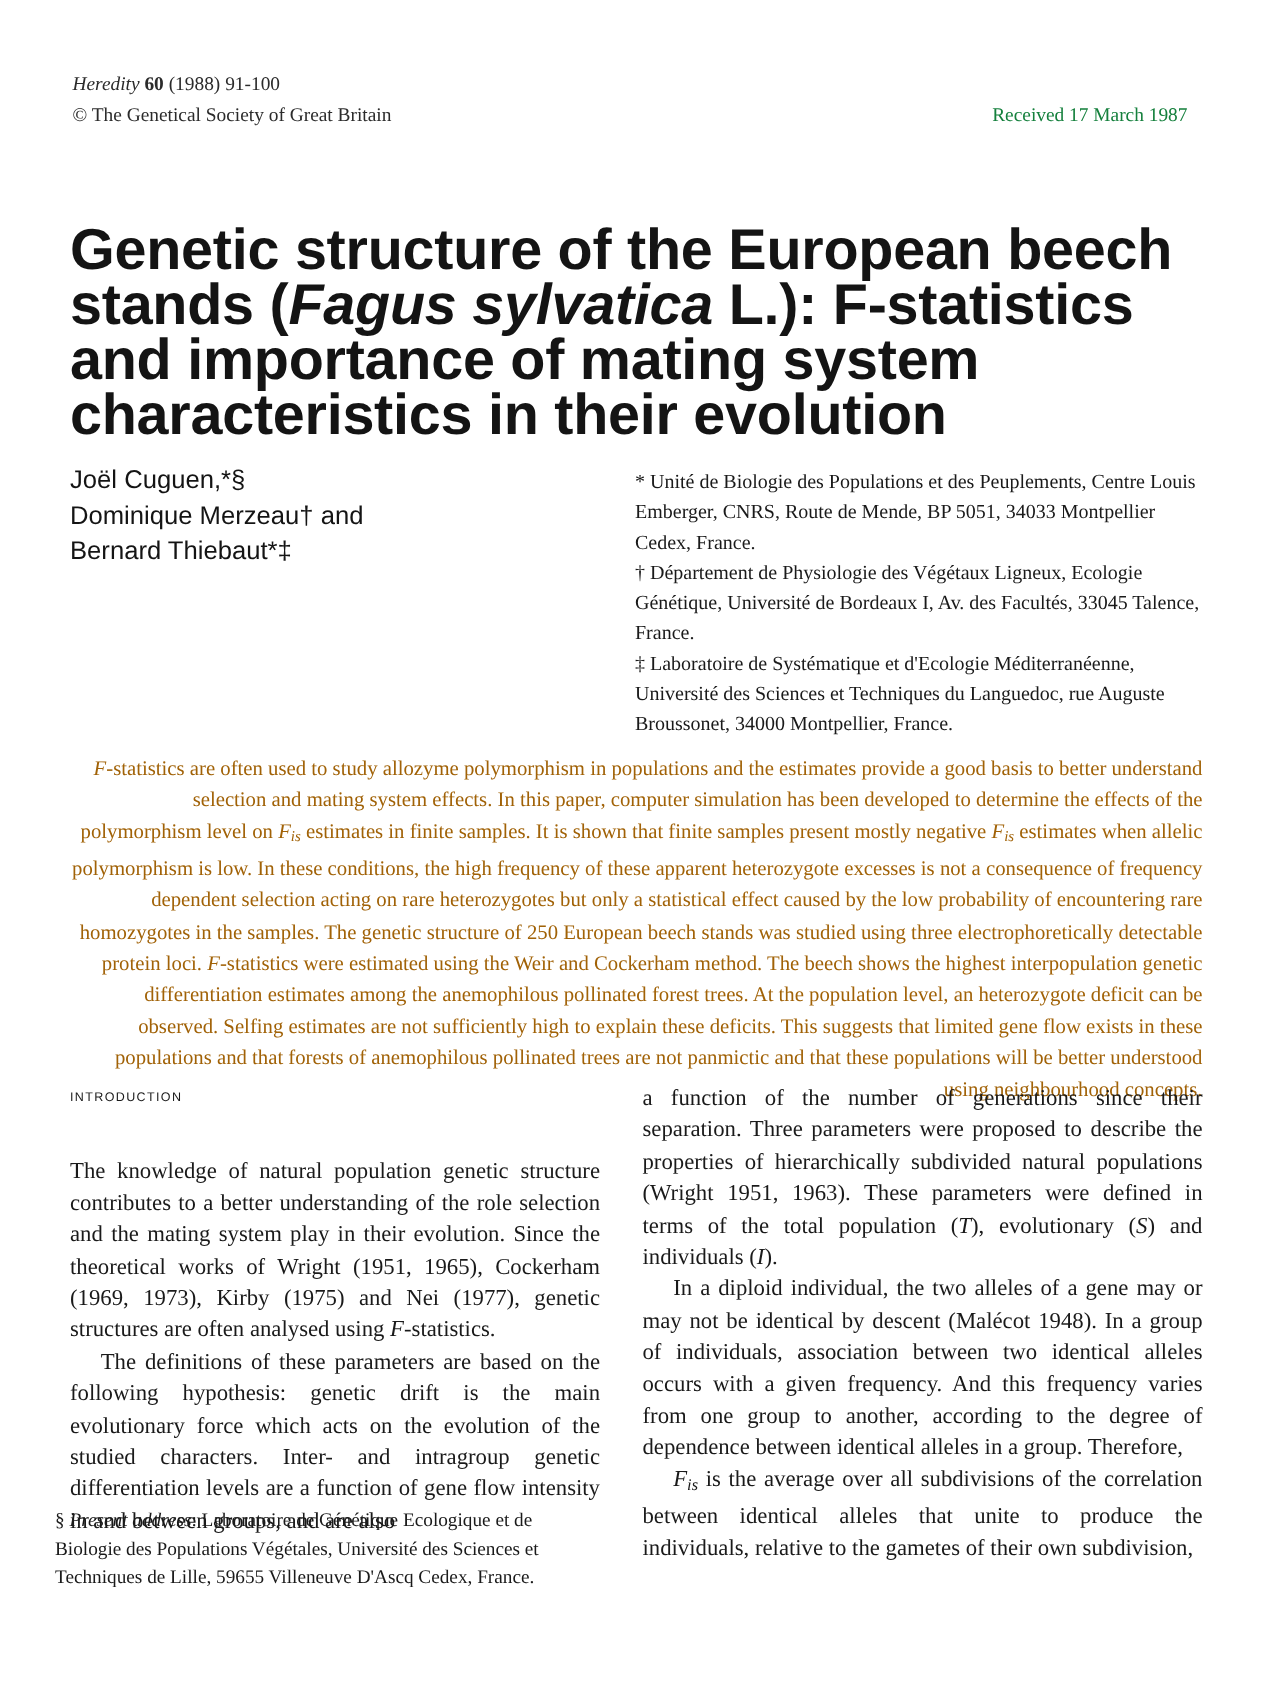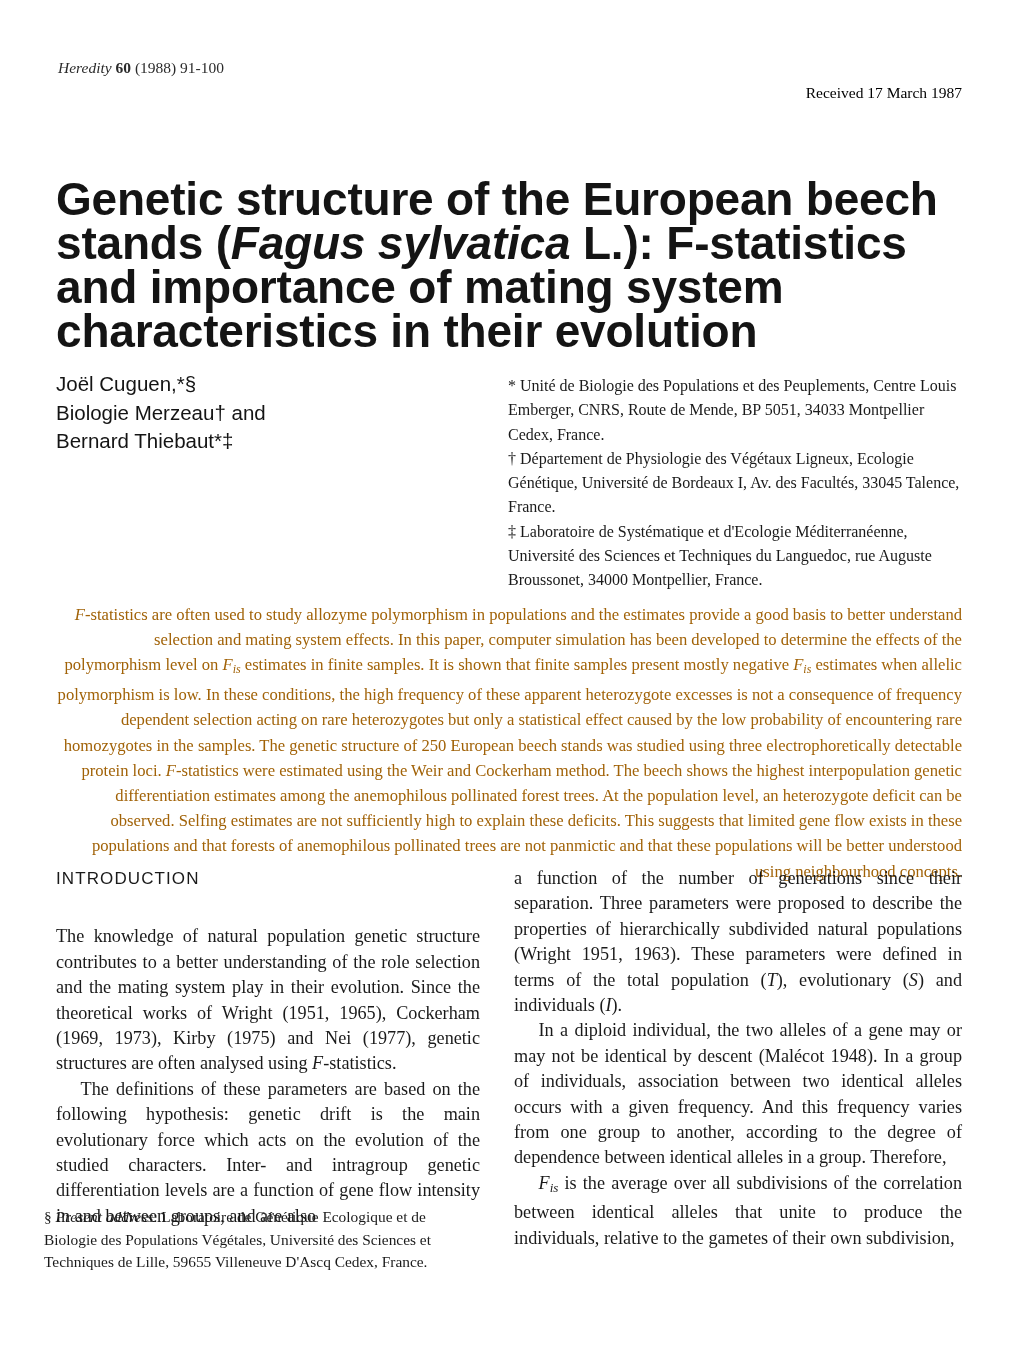--- a/index.html
+++ b/index.html
@@ -45,25 +45,25 @@
   .runhead-left .vol {
     font-weight: bold;
     font-style: normal;
   }
   .runhead-left .line2 {
     display: block;
     margin-top: 1px;
   }
   .runhead-right {
     position: absolute;
-    right: 0;
+    right: 12px;
     top: 25px;
     font-size: 15.5px;
     line-height: 24px;
-    color: #000000;
+    color: #15803d;
     white-space: nowrap;
   }
 
   
   .title {
     position: absolute;
     left: 56px;
     top: 146px;
     width: 900px;
     font-family: "Liberation Sans", "DejaVu Sans", sans-serif;
@@ -121,21 +121,21 @@
     top: 866px;
     width: 424px;
     font-size: 18.2px;
     line-height: 25.4px;
   }
   .col-left  { left: 56px; }
   .col-right { left: 514px; width: 448px; }
 
   .section-head {
     font-family: "Liberation Sans", "DejaVu Sans", sans-serif;
-    font-size: 17px;
+    font-size: 10px;
     letter-spacing: 1.1px;
     color: #1a1a1a;
     margin: 0 0 33px 0;
   }
   p.body {
     margin: 0;
     text-align: justify;
     text-justify: inter-word;
     hyphens: manual;
   }
@@ -161,29 +161,30 @@
   .footnote i { font-style: italic; }
 </style>
 </head>
 <body>
 
 <div class="page">
 
   <div class="runhead">
     <div class="runhead-left">
       <span class="journal">Heredity</span><span>&nbsp;</span><span class="vol">60</span><span>&nbsp;</span><span>(1988) 91-100</span>
+      <span class="line2">© The Genetical Society of Great Britain</span>
     </div>
     <div class="runhead-right">Received 17 March 1987</div>
   </div>
 
   <h1 class="title"><span>Genetic structure of the European beech stands (</span><span class="sp">Fagus sylvatica</span><span> L.): F-statistics and importance of mating system characteristics in their evolution</span></h1>
 
   <div class="authors">
     <div>Joël Cuguen,*§</div>
-    <div>Biologie Merzeau† and</div>
+    <div>Dominique Merzeau† and</div>
     <div>Bernard Thiebaut*‡</div>
   </div>
 
   <div class="affil" style="white-space: pre-line;">* Unité de Biologie des Populations et des Peuplements, Centre Louis Emberger, CNRS, Route de Mende, BP 5051, 34033 Montpellier Cedex, France.
 † Département de Physiologie des Végétaux Ligneux, Ecologie Génétique, Université de Bordeaux I, Av. des Facultés, 33045 Talence, France.
 ‡ Laboratoire de Systématique et d'Ecologie Méditerranéenne, Université des Sciences et Techniques du Languedoc, rue Auguste Broussonet, 34000 Montpellier, France.</div>
 
   <div class="abstract"><i>F</i><span>-statistics are often used to study allozyme polymorphism in populations and the estimates provide a good basis to better understand selection and mating system effects. In this paper, computer simulation has been developed to determine the effects of the polymorphism level on </span><i>F</i><sub>is</sub><span> estimates in finite samples. It is shown that finite samples present mostly negative </span><i>F</i><sub>is</sub><span> estimates when allelic polymorphism is low. In these conditions, the high frequency of these apparent heterozygote excesses is not a consequence of frequency dependent selection acting on rare heterozygotes but only a statistical effect caused by the low probability of encountering rare homozygotes in the samples. The genetic structure of 250 European beech stands was studied using three electrophoretically detectable protein loci. </span><i>F</i><span>-statistics were estimated using the Weir and Cockerham method. The beech shows the highest interpopulation genetic differentiation estimates among the anemophilous pollinated forest trees. At the population level, an heterozygote deficit can be observed. Selfing estimates are not sufficiently high to explain these deficits. This suggests that limited gene flow exists in these populations and that forests of anemophilous pollinated trees are not panmictic and that these populations will be better understood using neighbourhood concepts.</span></div>
 
   <div class="col col-left">

